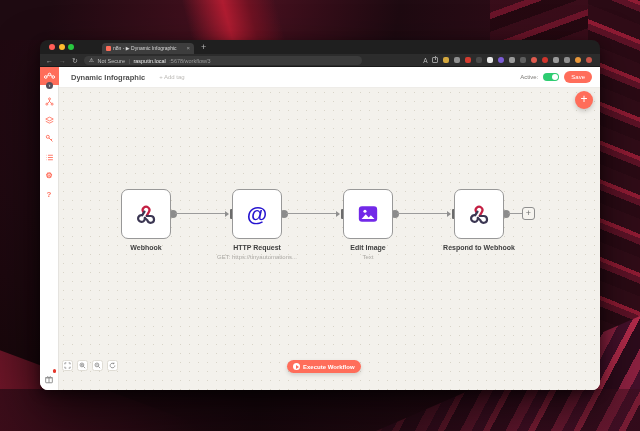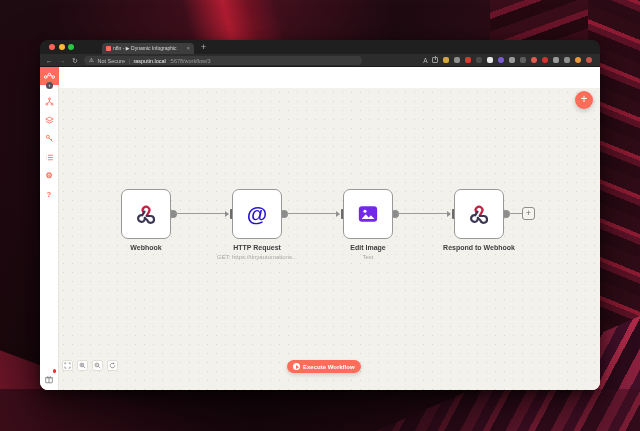--- a/index.html
+++ b/index.html
@@ -234,20 +234,31 @@
         <svg width="10" height="10" viewBox="0 0 24 24">
           <g fill="none" stroke="#8a8a8a" stroke-width="2.2">
             <rect x="4" y="9" width="16" height="12" rx="1"></rect>
               <path d="M3 9h18 M12 9v12 M12 9 8 5 M12 9 16 5"></path>
           </g>
         </svg>
         <div class="gift-dot"></div>
       </div>
     </div>
 
+    <div class="hdr">
+      <span class="hdr-title">Dynamic Infographic</span>
+      <span class="hdr-addtag">+ Add tag</span>
+      <div class="hdr-right">
+        <span class="active-lbl">Active:</span>
+        <div class="toggle">
+            <div class="toggle-knob"></div>
+          </div>
+        <div class="save-btn">Save</div>
+      </div>
+    </div>
 
     <div class="canvas">
 
       <div class="conn-dot" style="left:110px;"></div>
       <div class="conn-line" style="left:116px;width:51px;"></div>
       <div class="conn-arrow" style="left:166px;"></div>
       <div class="conn-in" style="left:171px;"></div>
 
       <div class="conn-dot" style="left:221px;"></div>
       <div class="conn-line" style="left:227px;width:52px;"></div>

